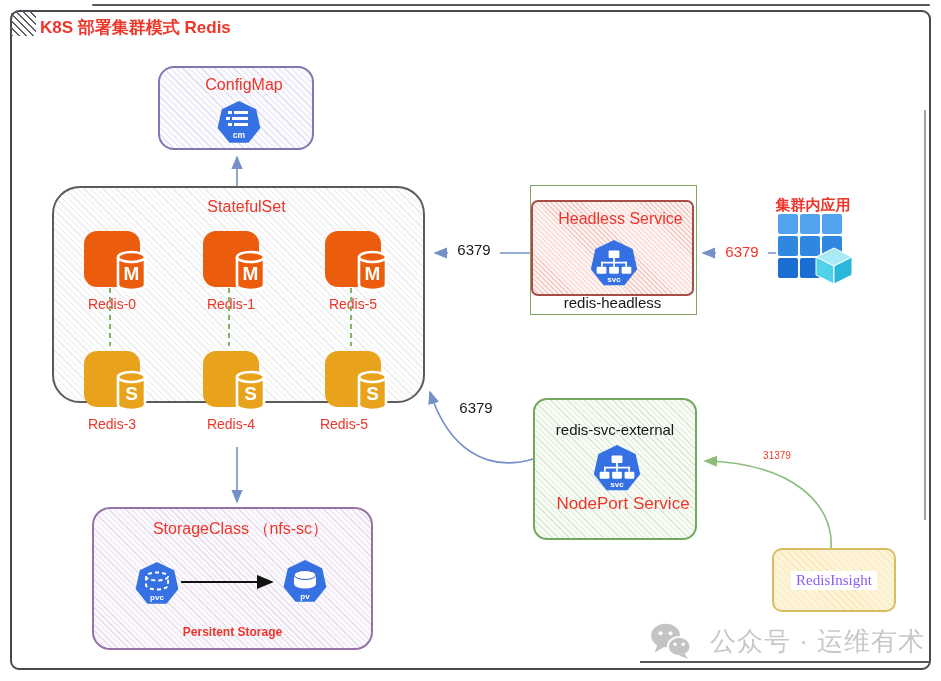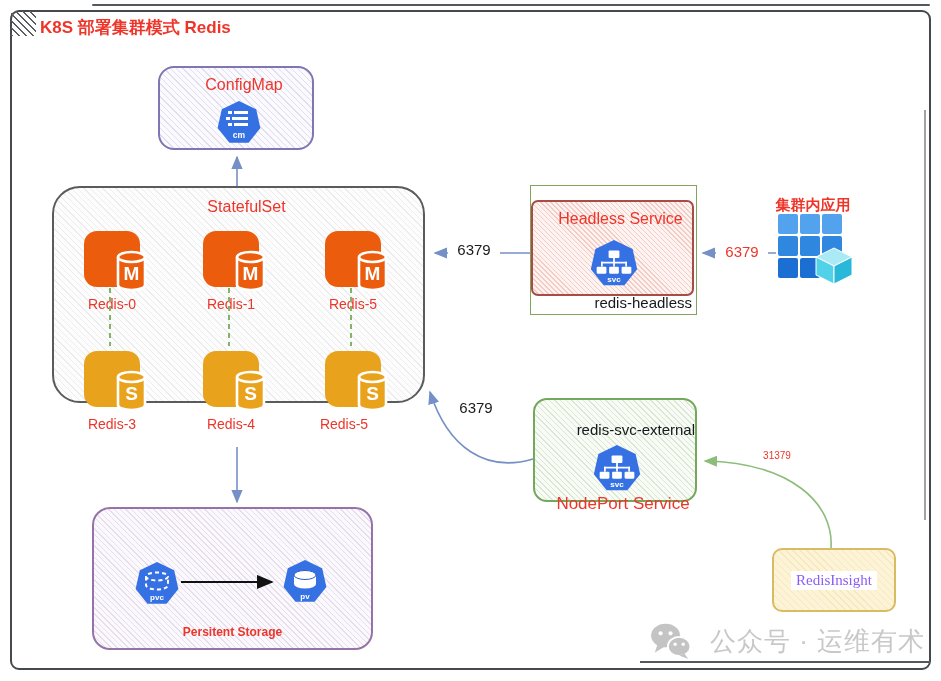--- a/index.html
+++ b/index.html
@@ -16,21 +16,21 @@
   #frame-stroke-right{left:924px;top:110px;width:2px;height:410px;background:rgba(85,88,92,.55);}
   #hatch-corner{
     left:11px;top:11px;width:25px;height:25px;
     background:repeating-linear-gradient(45deg,#5a5d61 0 1.5px,transparent 1.5px 5px);
   }
   #diagram-title{left:40px;top:16px;font-size:17px;font-weight:bold;color:#ee352a;white-space:nowrap;}
 
   
   .box{box-sizing:border-box;}
   .box-title{position:absolute;left:0;right:0;text-align:center;color:#ee352a;font-size:16px;white-space:nowrap;margin-left:16px;}
-  .box-name{position:absolute;left:0;right:0;text-align:right;color:#15181c;font-size:15px;white-space:nowrap;}
+  .box-name{position:absolute;left:0;right:0;text-align:center;color:#15181c;font-size:15px;white-space:nowrap;}
 
   
   #configmap-box{
     left:158px;top:66px;width:156px;height:84px;border:2px solid #7f76b3;border-radius:16px;
     background:#fbfaff repeating-linear-gradient(45deg,rgba(121,113,173,.20) 0 1px,transparent 1px 4.5px);
   }
   
   #statefulset-box{
     left:52px;top:186px;width:373px;height:217px;border:2px solid #5b5b5b;border-radius:28px;
     background:#fdfdfd repeating-linear-gradient(45deg,rgba(120,125,135,.13) 0 1px,transparent 1px 4.5px);
@@ -43,21 +43,21 @@
   #headless-box{
     left:531px;top:200px;width:163px;height:96px;border:2px solid #a64d45;border-radius:7px;
     background:#fdf4f2 repeating-linear-gradient(45deg,rgba(216,84,70,.26) 0 1px,transparent 1px 3.5px);
   }
   
   #cluster-app-label{left:770px;top:196px;width:86px;text-align:center;color:#ee352a;font-size:15px;font-weight:bold;white-space:nowrap;}
   #cluster-app-icon{left:778px;top:214px;}
 
   
   #nodeport-box{
-    left:533px;top:398px;width:164px;height:104px;border:2px solid #74a85c;border-radius:14px;
+    left:533px;top:398px;width:164px;height:142px;border:2px solid #74a85c;border-radius:14px;
     background:#f8fbf6 repeating-linear-gradient(45deg,rgba(122,173,100,.24) 0 1px,transparent 1px 4px);
   }
   #nodeport-box .box-title{font-size:17px;font-weight:normal;}
 
   
   #storageclass-box{
     left:92px;top:507px;width:281px;height:143px;border:2px solid #9673a6;border-radius:18px;
     background:#fbf9fd repeating-linear-gradient(45deg,rgba(150,115,166,.20) 0 1px,transparent 1px 4px);
   }
   #storage-caption{position:absolute;left:0;right:0;top:116px;text-align:center;color:#ee352a;font-size:12px;font-weight:bold;}
@@ -215,20 +215,21 @@
         <rect x="8" y="25.5" width="9" height="6.5" rx="1"></rect>
           <rect x="19.5" y="25.5" width="9" height="6.5" rx="1"></rect>
           <rect x="31" y="25.5" width="9" height="6.5" rx="1"></rect>
       </g>
       <text x="24" y="40" text-anchor="middle" font-size="7.5" font-weight="bold" fill="#fff">svc</text>
     </svg>
     <div class="box-title" style="top:94px;">NodePort Service</div>
   </div>
 
   <div class="abs box" id="storageclass-box">
+    <div class="box-title" style="top:10px;">StorageClass （nfs-sc）</div>
     <svg class="abs" style="left:39px;top:52px;" width="48" height="48" viewBox="0 0 48 48">
       <polygon points="24,1 41.2,9.3 45.4,27.9 33.6,42.8 14.4,42.8 2.6,27.9 6.8,9.3" fill="#3571e3"></polygon>
       <ellipse cx="24" cy="15.5" rx="11" ry="4" fill="none" stroke="#fff" stroke-width="2" stroke-dasharray="4 3"></ellipse>
       <path d="M13,15.5 V24 A11,4.5 0 0 0 35,24 V15.5" fill="none" stroke="#fff" stroke-width="2" stroke-dasharray="4 3"></path>
       <text x="24" y="39" text-anchor="middle" font-size="8" font-weight="bold" fill="#fff">pvc</text>
     </svg>
     <svg class="abs" style="left:187px;top:50px;" width="48" height="48" viewBox="0 0 48 48">
       <polygon points="24,1 41.2,9.3 45.4,27.9 33.6,42.8 14.4,42.8 2.6,27.9 6.8,9.3" fill="#3571e3"></polygon>
       <path d="M13,16 V25 A11,4.5 0 0 0 35,25 V16" fill="#fff"></path>
       <ellipse cx="24" cy="16" rx="11" ry="4.5" fill="#fff" stroke="#2c5fc4" stroke-width="1"></ellipse>

